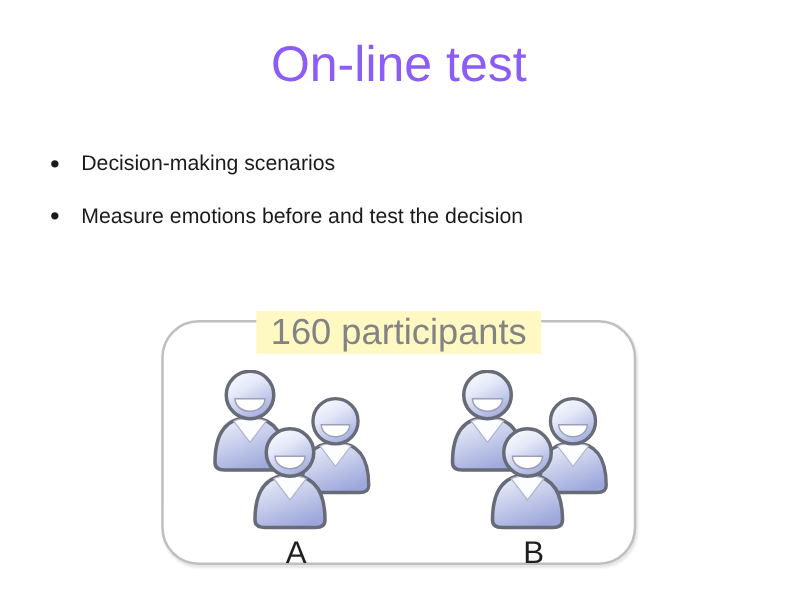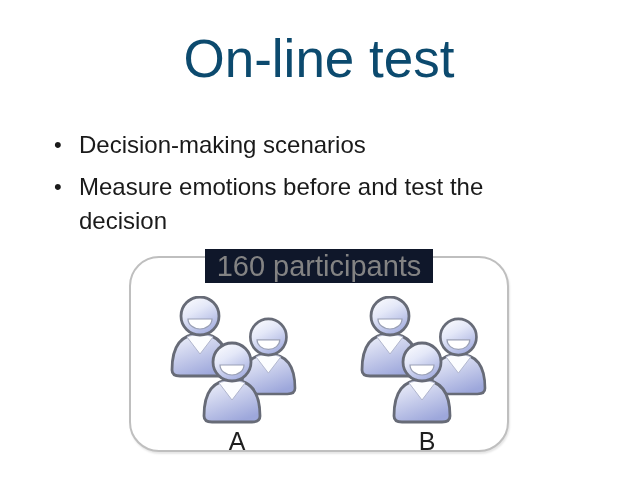--- a/index.html
+++ b/index.html
@@ -10,34 +10,34 @@
     background: #ffffff;
     overflow: hidden;
     font-family: "Liberation Sans", sans-serif;
   }
   .title {
     position: absolute;
     top: 30px;
     left: 0;
     width: 100%;
     text-align: center;
-    font-size: 53px;
+    font-size: 40px;
     line-height: 1.1;
-    color: #0c4a6e;
+    color: #8b5cf6;
     font-weight: 400;
   }
   .bullets {
     position: absolute;
     top: 114px;
     left: 38px;
     width: 492px;
-    margin: 14px;
+    margin: 0;
     padding: 0;
     list-style: none;
-    font-size: 24px;
+    font-size: 17px;
     color: #1a1a1a;
   }
   .bullets li {
     position: relative;
     padding-left: 27px;
     line-height: 34px;
   }
   .bullets li + li { margin-top: 8px; }
   .bullets li::before {
     content: "\2022";
@@ -61,21 +61,21 @@
   .pbox-label-row {
     position: absolute;
     left: 129px;
     top: 249px;
     width: 380px;
     text-align: center;
     pointer-events: none;
   }
   .pbox-label {
     display: inline-block;
-    background: #0f172a;
+    background: #fef9c3;
     padding: 0 12px;
     font-size: 29px;
     line-height: 34px;
     color: #838383;
     white-space: nowrap;
   }
   .group {
     position: absolute;
     top: 296px;
     width: 138px;

